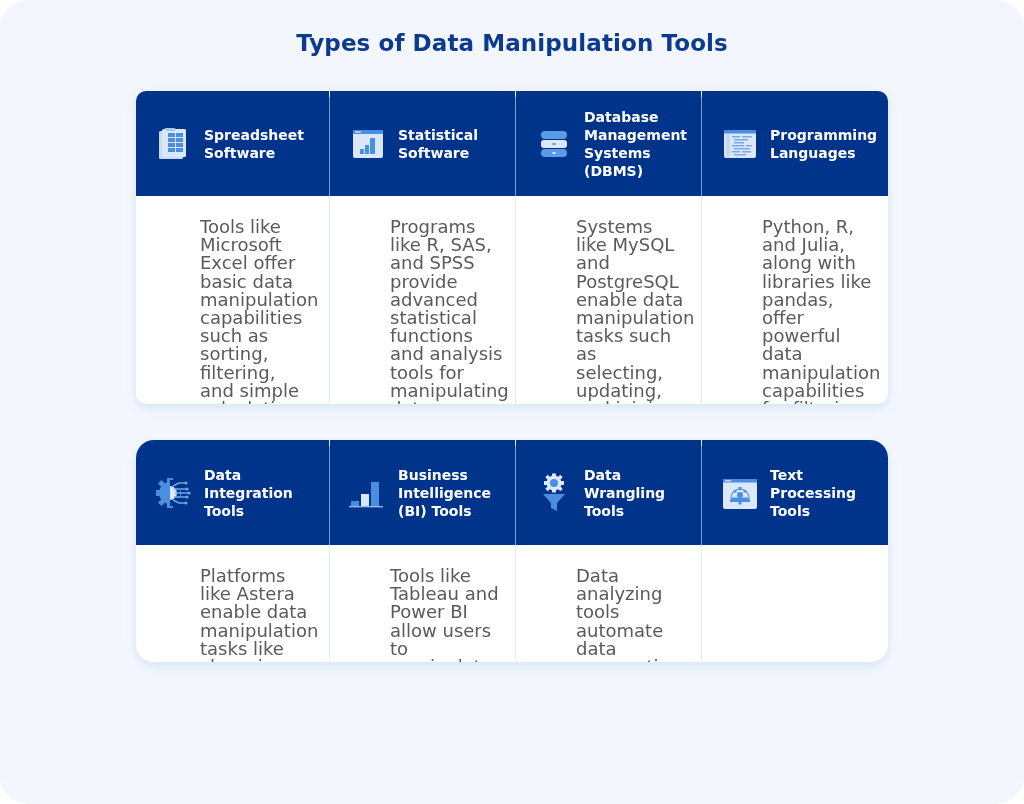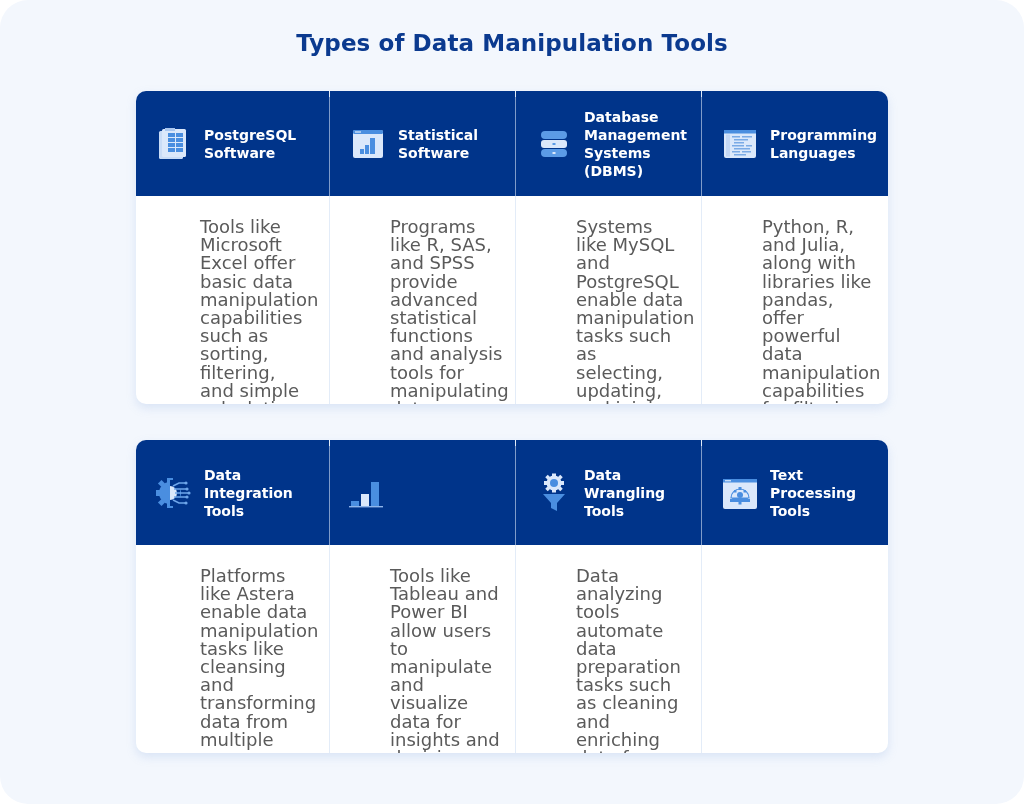--- a/index.html
+++ b/index.html
@@ -38,21 +38,21 @@
       left: 136px;
       width: 752px;
       border-radius: 10px;
       background: #ffffff;
       box-shadow: 0 4px 10px rgba(150, 180, 225, 0.28);
       overflow: hidden;
       display: grid;
       grid-template-columns: 193px 186px 186px 187px;
     }
     .panel.row1 { top: 91px; height: 313px; }
-    .panel.row2 { top: 440px; height: 313px; }
+    .panel.row2 { top: 440px; height: 222px; border-radius: 18px; }
     .col {
       position: relative;
       display: flex;
       flex-direction: column;
       border-left: 1.5px solid #e3ecf8;
     }
     .col:first-child { border-left: none; }
     .head {
       height: 105px;
       background: #00348a;
@@ -120,21 +120,21 @@
                 <rect x="20" y="7" width="7" height="4"></rect>
               <rect x="12" y="12" width="7" height="4"></rect>
                 <rect x="20" y="12" width="7" height="4"></rect>
               <rect x="12" y="17" width="7" height="4"></rect>
                 <rect x="20" y="17" width="7" height="4"></rect>
               <rect x="12" y="22" width="7" height="4"></rect>
                 <rect x="20" y="22" width="7" height="4"></rect>
             </g>
           </svg>
         </span>
-        <span class="head-label">PostgreSQL
+        <span class="head-label">Spreadsheet
 Software</span>
       </div>
       <div class="body">Tools like Microsoft Excel offer basic data manipulation capabilities such as sorting, filtering, and simple calculations.</div>
     </div>
 
     <div class="col">
       <div class="head">
         <span class="icon">
           <svg width="34" height="34" viewBox="0 0 34 34">
             <rect x="2" y="3" width="30" height="28" rx="2" fill="#dbe8fb"></rect>
@@ -241,20 +241,23 @@
     <div class="col">
       <div class="head">
         <span class="icon">
           <svg width="40" height="34" viewBox="0 0 40 34">
             <rect x="3" y="25" width="8" height="5" fill="#4a8ee0"></rect>
             <rect x="13" y="18" width="8" height="12" fill="#dbe8fb"></rect>
             <rect x="23" y="6" width="8" height="24" fill="#4a8ee0"></rect>
             <rect x="1" y="30" width="34" height="1.4" fill="#8fb5ea"></rect>
           </svg>
         </span>
+        <span class="head-label">Business
+Intelligence
+(BI) Tools</span>
       </div>
       <div class="body">Tools like Tableau and Power BI allow users to manipulate and visualize data for insights and decision-making through interactive dashboards.</div>
     </div>
 
     <div class="col">
       <div class="head">
         <span class="icon">
           <svg width="28" height="40" viewBox="0 0 28 40">
             <g fill="#dbe8fb">
               <circle cx="14" cy="10" r="7.5"></circle>

